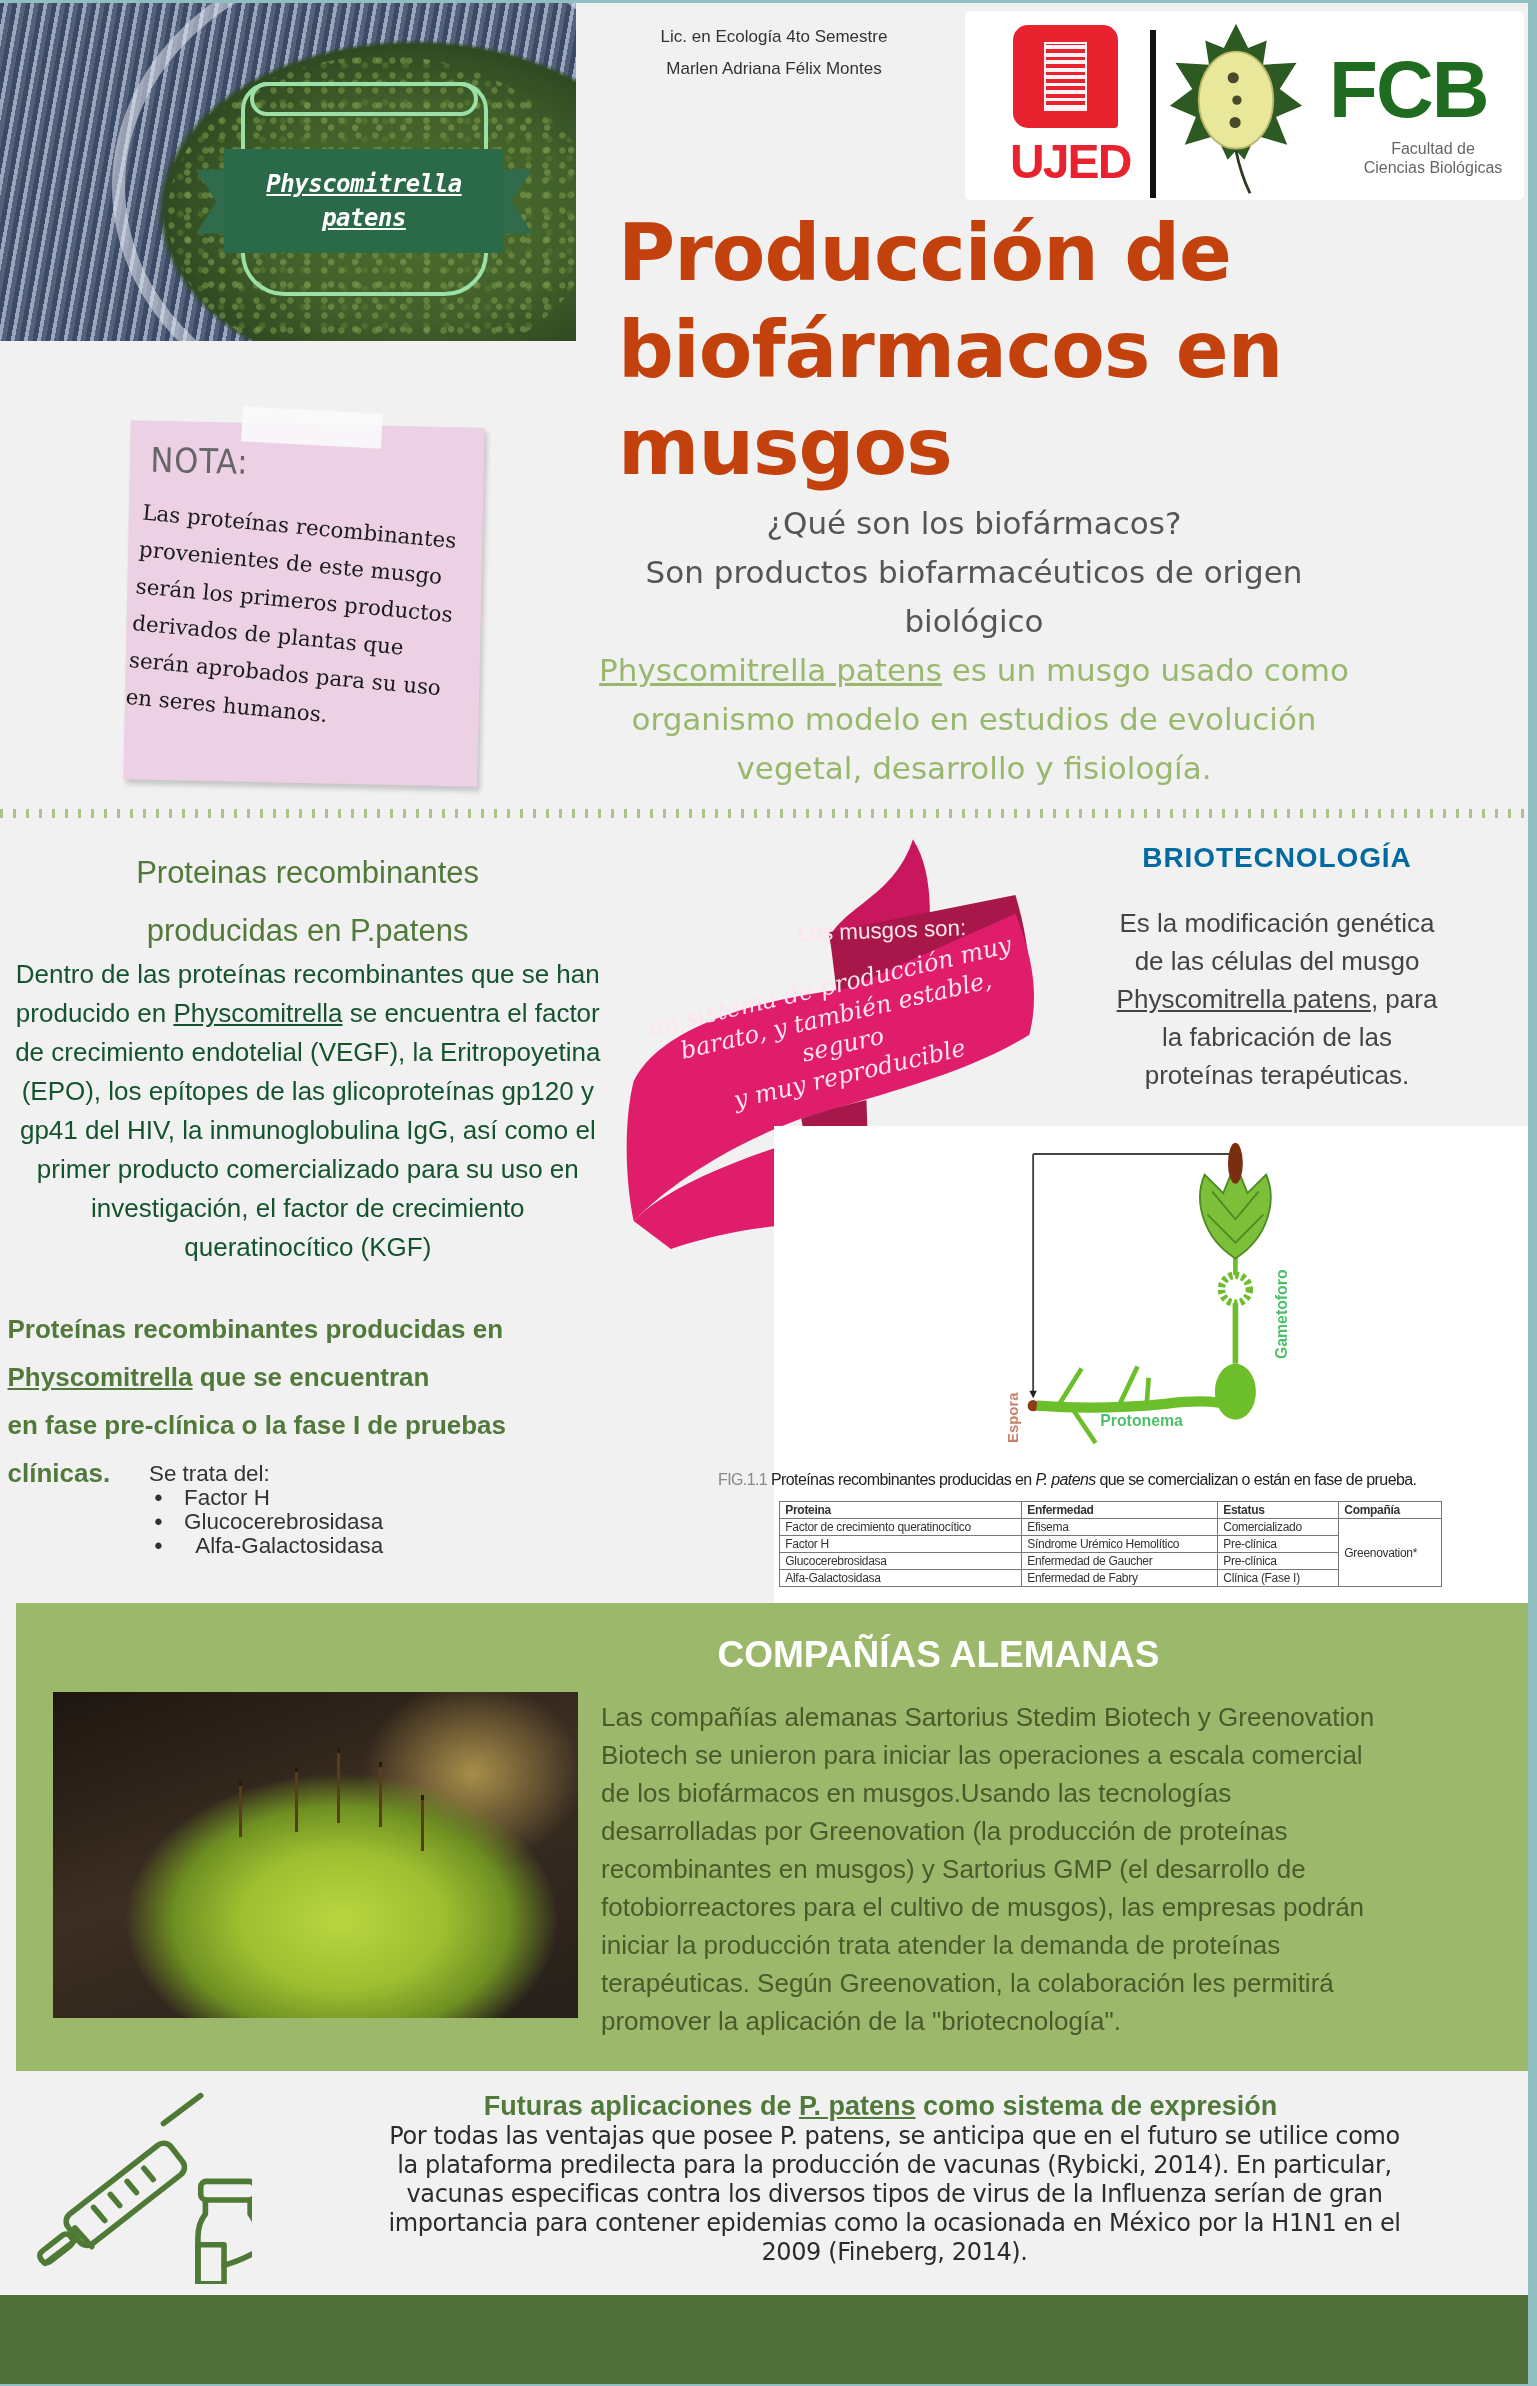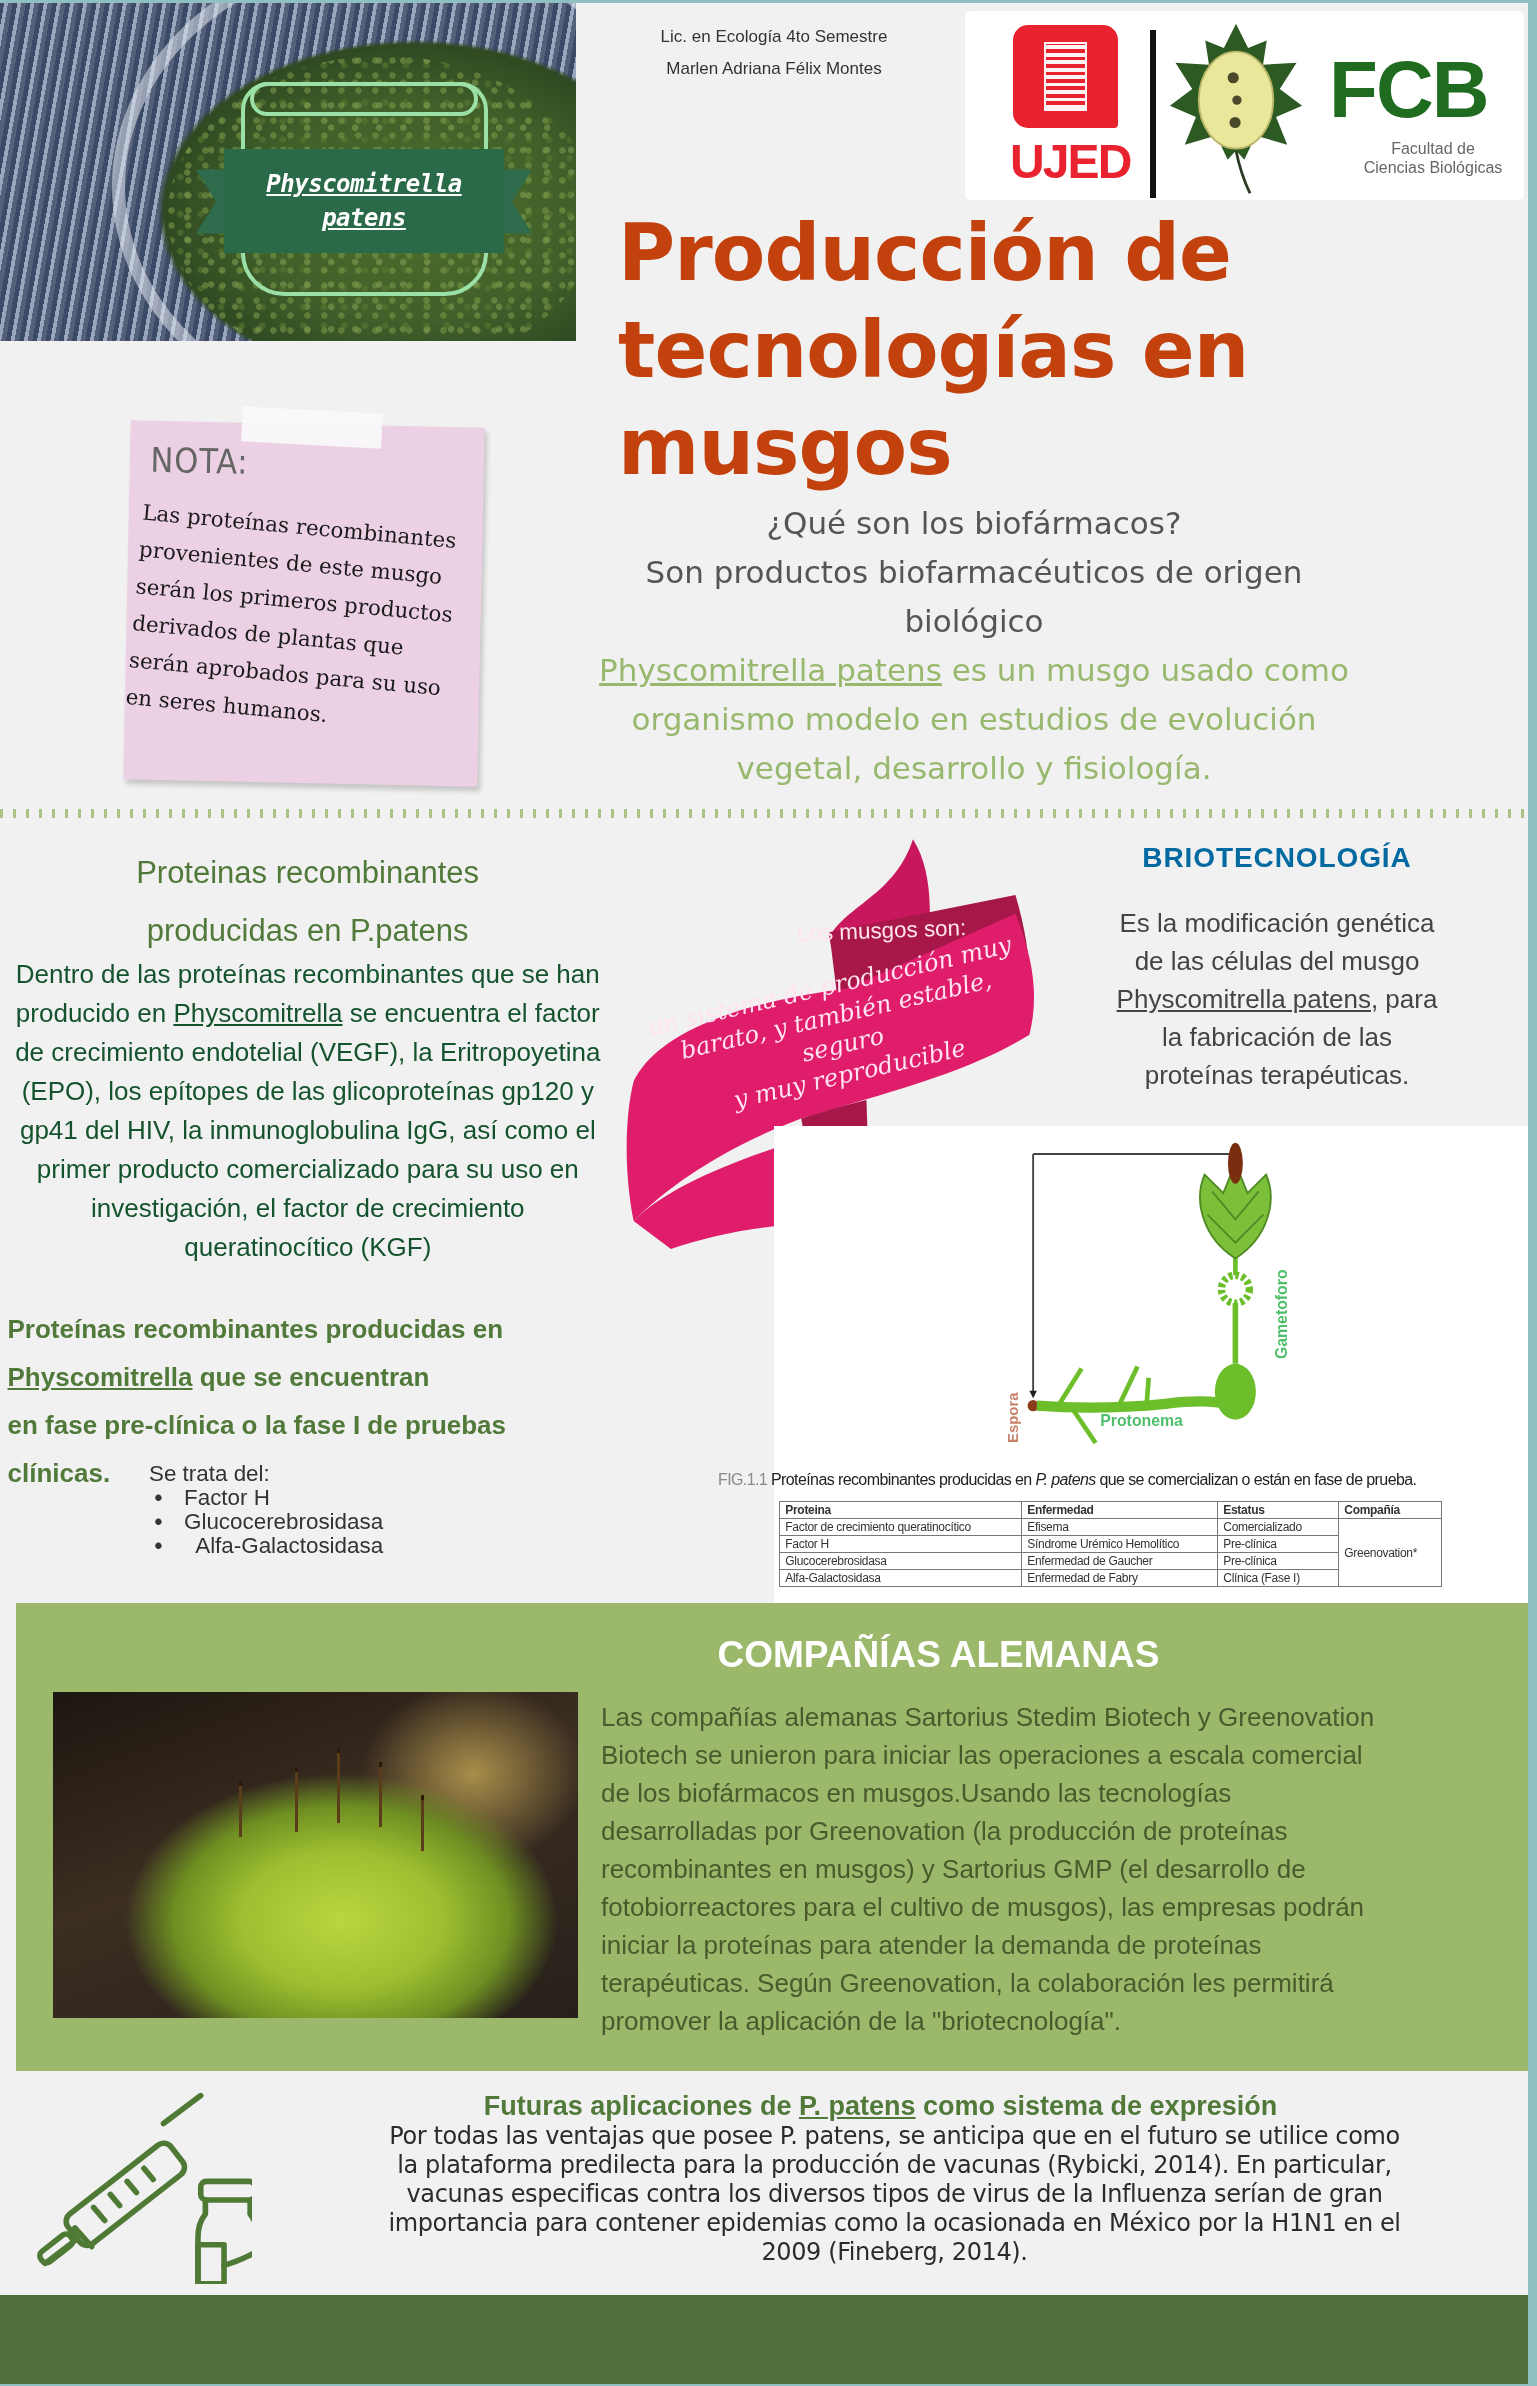--- a/index.html
+++ b/index.html
@@ -271,21 +271,21 @@
   </svg>
   <div class="fcb-text">FCB</div>
   <div class="fcb-sub">
     <div>Facultad de</div>
     <div>Ciencias Biológicas</div>
   </div>
 </div>
 
 <h1 class="abs title">
   <div>Producción de</div>
-  <div>tecnologías en</div>
+  <div>biofármacos en</div>
   <div>musgos</div>
 </h1>
 
 <div class="abs note-tape"></div>
 <div class="abs note">
   <div class="note-head">NOTA:</div>
   <div class="note-body">
     <div>Las proteínas recombinantes</div>
     <div>provenientes de este musgo</div>
     <div>serán los primeros productos</div>
@@ -412,21 +412,21 @@
     <div class="sporo" style="left:326px;top:70px;height:65px"></div>
     <div class="sporo" style="left:368px;top:103px;height:56px"></div>
   </div>
   <div class="comp-body">
     <div>Las compañías alemanas Sartorius Stedim Biotech y Greenovation</div>
     <div>Biotech se unieron para iniciar las operaciones a escala comercial</div>
     <div>de los biofármacos en musgos.Usando las tecnologías</div>
     <div>desarrolladas por Greenovation (la producción de proteínas</div>
     <div>recombinantes en musgos) y Sartorius GMP (el desarrollo de</div>
     <div>fotobiorreactores para el cultivo de musgos), las empresas podrán</div>
-    <div>iniciar la proteínas para atender la demanda de proteínas</div>
+    <div>iniciar la producción trata atender la demanda de proteínas</div>
     <div>terapéuticas. Según Greenovation, la colaboración les permitirá</div>
     <div>promover la aplicación de la "briotecnología".</div>
   </div>
 </section>
 
 <svg class="abs fut-icon" viewBox="0 0 250 210">
   <g fill="none" stroke="#4f7a35" stroke-width="6" stroke-linecap="round" stroke-linejoin="round">
     <line x1="195" y1="8" x2="155" y2="38"></line>
     <rect x="40" y="40" width="140" height="40" rx="10" transform="rotate(-38 110 60) translate(-30 45)"></rect>
     <line x1="28" y1="188" x2="62" y2="162"></line>

